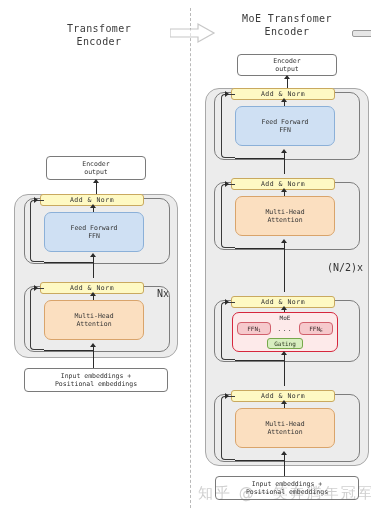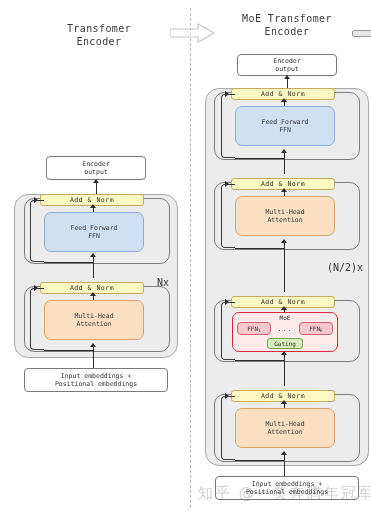--- a/index.html
+++ b/index.html
@@ -107,21 +107,21 @@
   <div class="abs title" style="left:44px;top:22px;width:110px;">Transfomer
 Encoder</div>
 
   <div class="abs node io" style="left:46px;top:156px;width:100px;height:24px;">Encoder
 output</div>
 
   <div class="abs vline" style="left:96px;top:182px;height:12px;"></div>
   <div class="abs head-up" style="left:93px;top:179px;"></div>
 
   <div class="abs container" style="left:14px;top:194px;width:164px;height:164px;"></div>
-  <div class="abs nx" style="left:157px;top:277px;">Nx</div>
+  <div class="abs nx" style="left:157px;top:288px;">Nx</div>
 
   <div class="abs subcontainer" style="left:24px;top:198px;width:146px;height:66px;"></div>
 
   <div class="abs node addnorm" style="left:40px;top:194px;width:104px;height:12px;">Add &amp; Norm</div>
 
   <div class="abs node ffn" style="left:44px;top:212px;width:100px;height:40px;">Feed Forward
 FFN</div>
 
   <div class="abs vline" style="left:93px;top:206px;height:6px;"></div>
   <div class="abs head-up" style="left:90px;top:204px;"></div>

